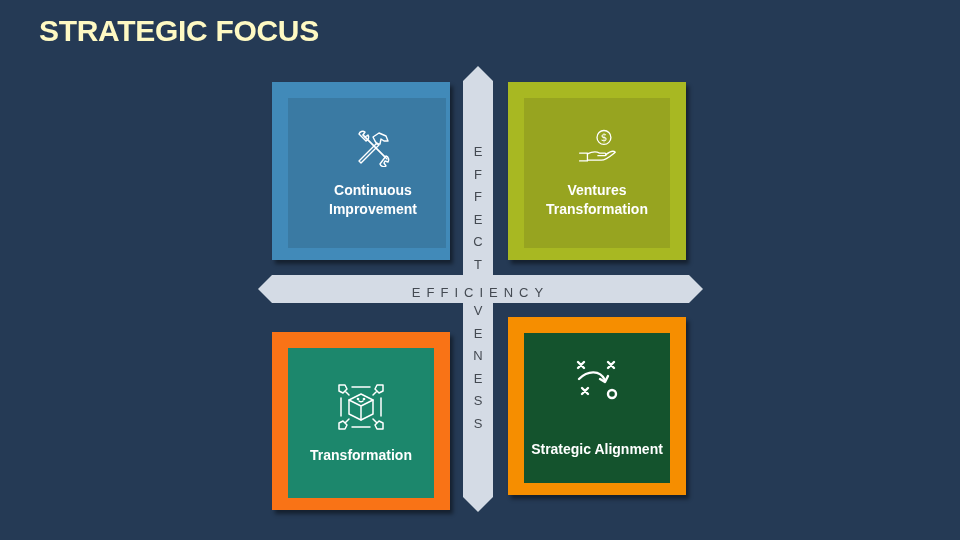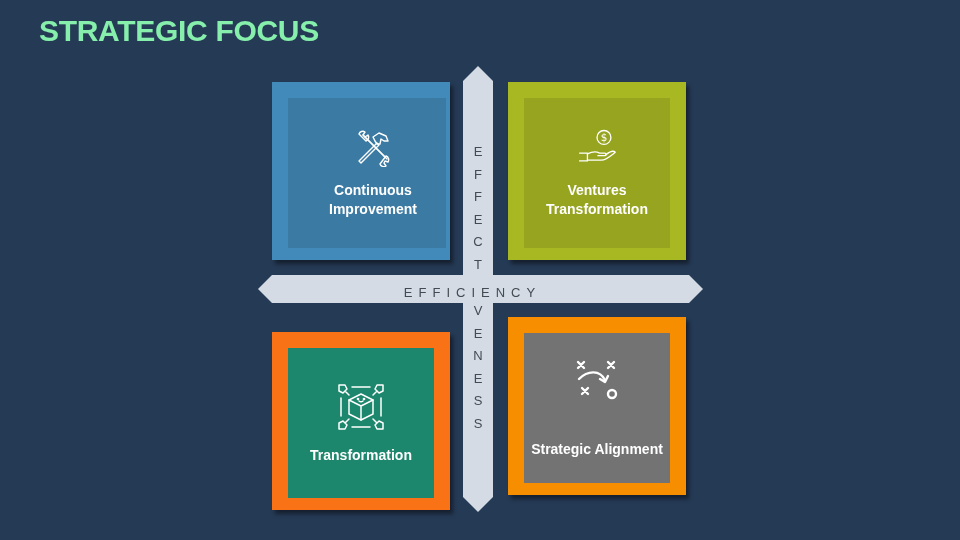--- a/index.html
+++ b/index.html
@@ -4,21 +4,21 @@
 <style>
   html, body { margin: 0; padding: 0; }
   body {
     width: 960px; height: 540px; overflow: hidden;
     background: #253a55;
     position: relative;
     font-family: "Liberation Sans", "DejaVu Sans", sans-serif;
   }
   .title {
     position: absolute; left: 39px; top: 14px;
-    color: #86efac; font-weight: bold; font-size: 30px;
+    color: #fef9c3; font-weight: bold; font-size: 30px;
     letter-spacing: -0.3px;
   }
   .quad {
     position: absolute; width: 178px; height: 178px;
     box-shadow: 3px 4px 4px rgba(0,0,0,0.45);
   }
   .quad .inner {
     position: absolute; left: 16px; top: 16px; width: 146px; height: 150px;
     display: flex; flex-direction: column; align-items: center; justify-content: center;
   }
@@ -26,30 +26,30 @@
   .quad .label {
     color: #ffffff; font-size: 14px; font-weight: bold; text-align: center; line-height: 19px;
   }
   #q1 { left: 272px; top: 82px; background: #418ab9; }
   #q1 .inner { background: #3a7aa3; padding-left: 12px; }
   #q2 { left: 508px; top: 82px; background: #a8b822; }
   #q2 .inner { background: #97a420; }
   #q3 { left: 272px; top: 332px; background: #f97316; }
   #q3 .inner { background: #1c876c; }
   #q4 { left: 508px; top: 317px; background: #f68e00; }
-  #q4 .inner { background: #737373; gap: 24px; }
+  #q4 .inner { background: #14532d; gap: 24px; }
 
   .varrow { position: absolute; left: 463px; top: 66px; width: 30px; height: 446px; }
   .harrow { position: absolute; left: 258px; top: 275px; width: 445px; height: 28px; }
   .vletters {
     position: absolute; left: 463px; width: 30px; text-align: center;
     color: #444a52; font-size: 13px; line-height: 22.5px;
   }
   .hlabel {
-    position: absolute; left: 250px; top: 275px; width: 445px; height: 35px;
+    position: absolute; left: 258px; top: 275px; width: 445px; height: 35px;
     display: flex; align-items: center; justify-content: center;
     color: #444a52; font-size: 13px; letter-spacing: 6px;
   }
 </style>
 </head>
 <body>
 
 <div class="title">STRATEGIC FOCUS</div>
 
 <div class="quad" id="q1">

